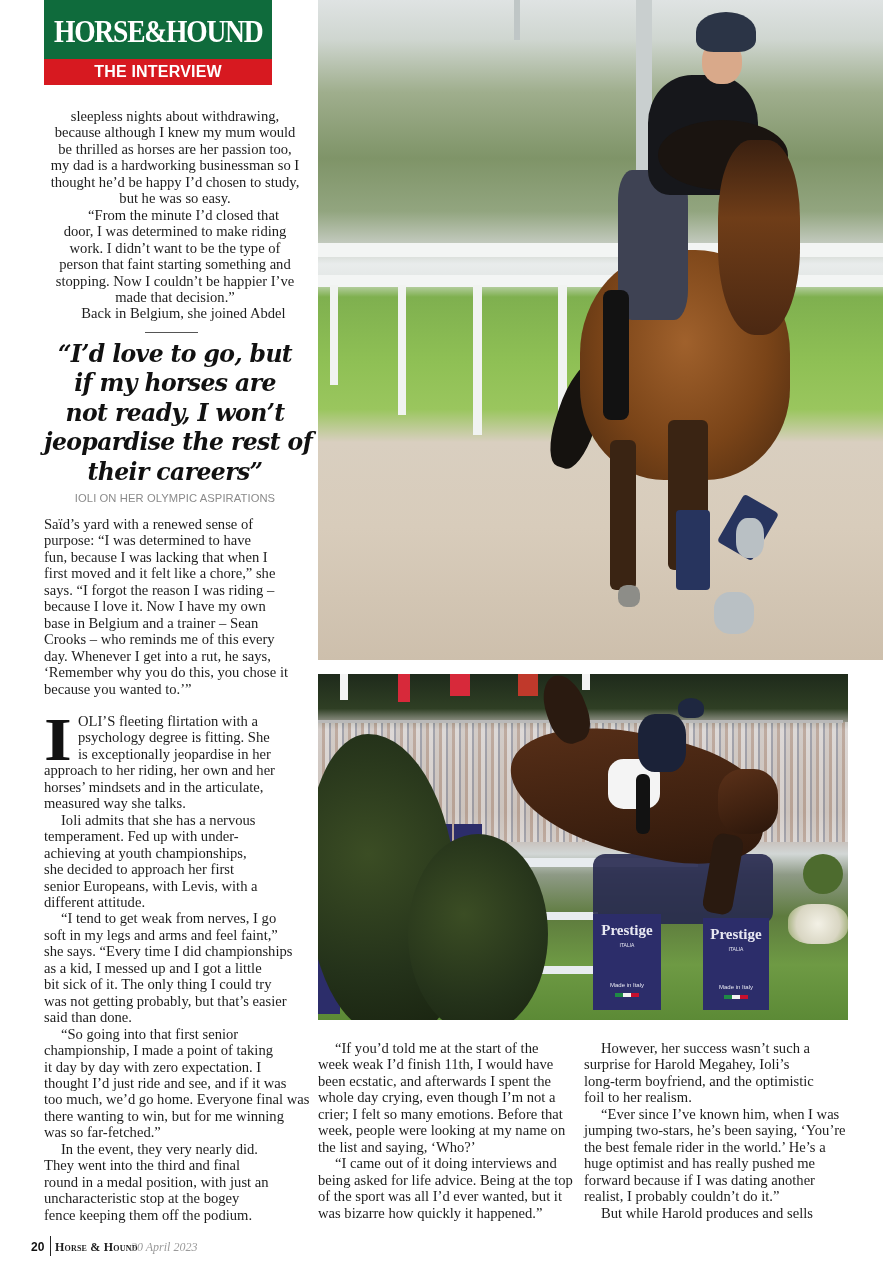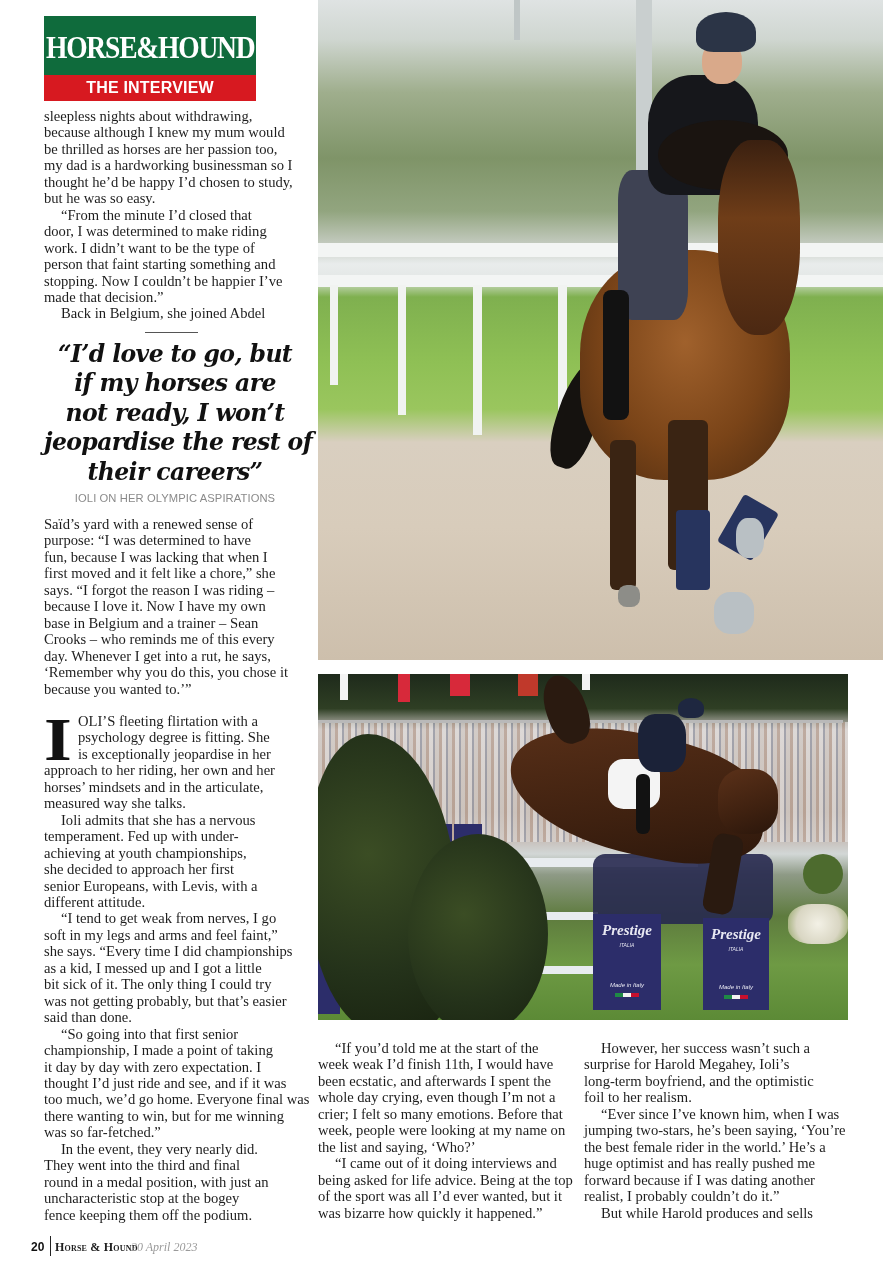--- a/index.html
+++ b/index.html
@@ -1,40 +1,40 @@
 <!DOCTYPE html>
 <html><head>
   <meta charset="utf-8">
   <style>
     * { box-sizing: border-box; margin: 0; padding: 0; }
     html, body { width: 883px; height: 1280px; background: #ffffff; overflow: hidden; }
     body { position: relative; font-family: "DejaVu Serif", "Liberation Serif", serif; color: #1b1b1b; }
 
     
-    .masthead { position: absolute; left: 44px; top: 0; width: 212px; height: 85px; margin-top: 16px; }
+    .masthead { position: absolute; left: 44px; top: 0; width: 228px; height: 85px; }
     .masthead .brand {
       height: 59px; background: #0f6b3c; color: #fff;
       display: flex; align-items: center; justify-content: center;
       font-family: "Liberation Serif", serif; font-weight: bold;
       font-size: 32px; letter-spacing: -1.4px; transform-origin: center;
       padding-top: 4px;
     }
     .masthead .brand span { display: inline-block; transform: scaleX(0.86); white-space: nowrap; }
     .masthead .section {
       height: 26px; background: #d71920; color: #fff;
       display: flex; align-items: center; justify-content: center;
       font-family: "Liberation Sans", sans-serif; font-weight: bold; font-size: 16px; letter-spacing: 0.2px;
     }
 
     
     .col { position: absolute; font-family: "Liberation Serif", serif; font-size: 14.6px; line-height: 16.45px; color: #1d1d1d; }
     .col .ln { display: block; white-space: nowrap; }
     .col .ind { padding-left: 17px; }
 
-    .col-left-a { left: 44px; top: 108px; width: 262px; }
+    .col-left-a { left: 44px; top: 108px; width: 262px; text-align: center; }
     .col-left-b { left: 44px; top: 516px; width: 262px; }
     .col-left-c { left: 44px; top: 713px; width: 262px; }
     .col-mid { left: 318px; top: 1040px; width: 258px; }
     .col-right { left: 584px; top: 1040px; width: 262px; }
 
     
     .dropcap-wrap { position: relative; }
     .dropcap {
       position: absolute; left: 0; top: 2px;
       font-family: "Liberation Serif", serif; font-weight: bold;
@@ -81,21 +81,21 @@
     .leg { background: #3a2413; border-radius: 6px; }
     .bandage { background: #27345e; border-radius: 4px; }
     .hoof { background: #b9c0c4; border-radius: 40%; }
     .tail { background: #15120f; border-radius: 50% 50% 40% 40%; }
 
     
     .flag { background: #d7293a; }
     .flag-w { background: #f4f4f4; }
     .crowd { background: repeating-linear-gradient(90deg, #d9d2cd 0 4px, #b79b8b 4px 7px, #eae7e6 7px 11px, #8a8fa0 11px 13px); opacity: 0.6; }
     .banner { background: #2c2d6a; color: #e8e8f2; font-family: "Liberation Serif", serif; }
-    .banner .txt { position: absolute; left: 0; right: 0; text-align: center; font-style: italic; }
+    .banner .txt { position: absolute; left: 0; right: 0; text-align: center; }
     .pole { background: #e8ecef; }
     .bush { background: radial-gradient(circle at 40% 40%, #3b4d24 0%, #24321a 60%, #18220f 100%); border-radius: 50%; }
     .jumper-horse { background: linear-gradient(160deg, #5b3119, #3f2110 60%, #2a160b); border-radius: 50% 45% 40% 55%; }
     .saddlecloth { background: #f4f4f4; border-radius: 30%; }
     .rider2 { background: #1b2238; border-radius: 35%; }
     .helmet2 { background: #1e2740; border-radius: 50% 50% 35% 35%; }
 
     
     .folio { position: absolute; left: 31px; top: 1240px; font-family: "Liberation Sans", sans-serif; font-weight: bold; font-size: 12px; color: #111; }
     .folio-rule { position: absolute; left: 50px; top: 1236px; width: 1px; height: 20px; background: #222; }

